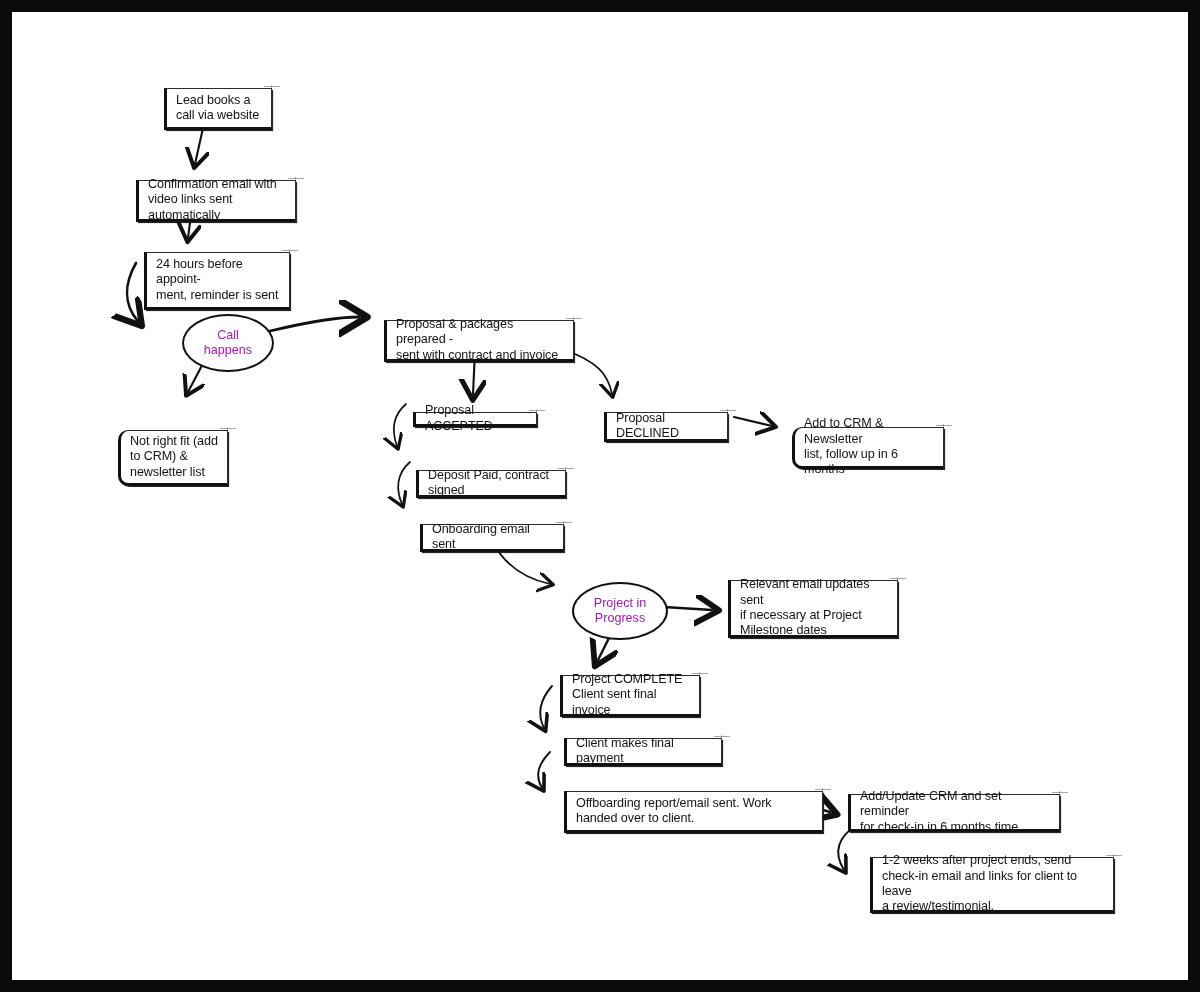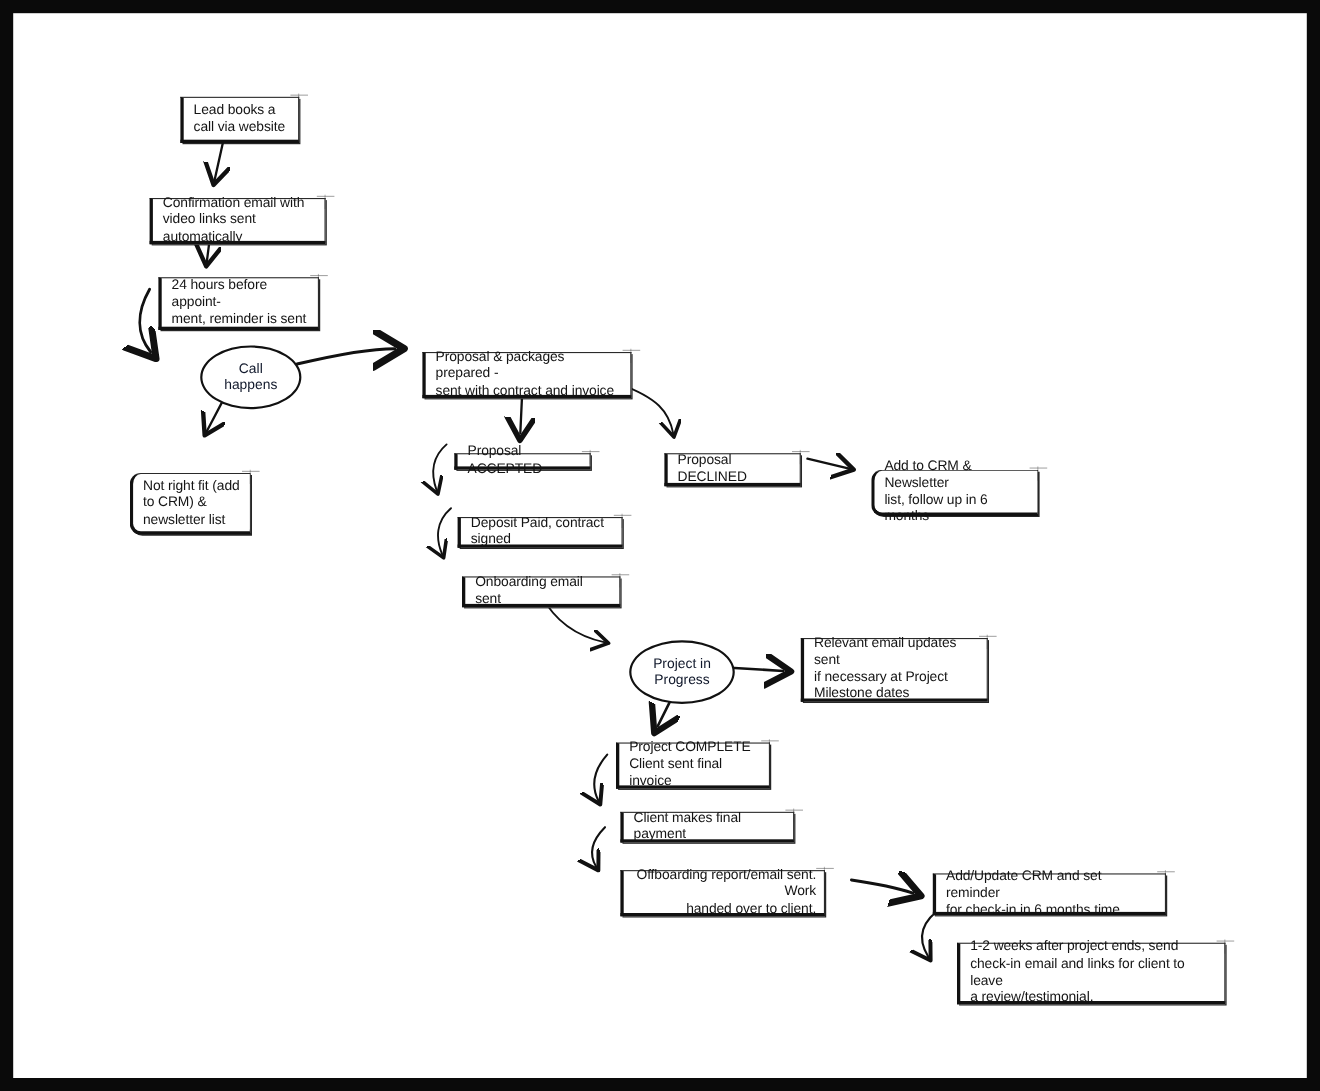--- a/index.html
+++ b/index.html
@@ -60,21 +60,21 @@
     border: 2.6px solid #111111;
     border-radius: 50%;
     display: flex;
     align-items: center;
     justify-content: center;
     text-align: center;
   }
   .ellipse .txt {
     font-size: 12.6px;
     line-height: 15.4px;
-    color: #0f172a;
+    color: #a21caf;
     white-space: pre-line;
   }
   
   .box::after {
     content: "";
     position: absolute;
     top: -3px;
     right: -9px;
     width: 16px;
     height: 1px;
@@ -161,21 +161,21 @@
     <div class="node box" style="left:152px; top:76px; width:108px; height:42px;">
       <span class="txt">Lead books a
 call via website</span>
     </div>
 
     <div class="node box" style="left:124px; top:168px; width:160px; height:42px;">
       <span class="txt">Confirmation email with
 video links sent automatically</span>
     </div>
 
-    <div class="node box" style="left:132px; top:240px; width:146px; height:48px;align-items:center;">
+    <div class="node box" style="left:132px; top:240px; width:146px; height:58px;align-items:center;">
       <span class="txt">24 hours before appoint-
 ment, reminder is sent</span>
     </div>
 
     <div class="node ellipse" style="left:170px; top:302px; width:92px; height:58px;">
       <span class="txt">Call
 happens</span>
     </div>
 
     <div class="node box rounded-left" style="left:106px; top:393px; width:110px; height:56px;">
@@ -223,21 +223,21 @@
 
     <div class="node box" style="left:548px; top:663px; width:140px; height:42px;">
       <span class="txt">Project COMPLETE
 Client sent final invoice</span>
     </div>
 
     <div class="node box" style="left:552px; top:726px; width:158px; height:28px;">
       <span class="txt">Client makes final payment</span>
     </div>
 
-    <div class="node box" style="left:552px; top:779px; width:186px; height:42px;text-align:right;">
+    <div class="node box" style="left:552px; top:779px; width:259px; height:42px;">
       <span class="txt">Offboarding report/email sent. Work
 handed over to client.</span>
     </div>
 
     <div class="node box" style="left:836px; top:782px; width:212px; height:38px;">
       <span class="txt">Add/Update CRM and set reminder
 for check-in in 6 months time</span>
     </div>
 
     <div class="node box" style="left:858px; top:845px; width:244px; height:56px;">

